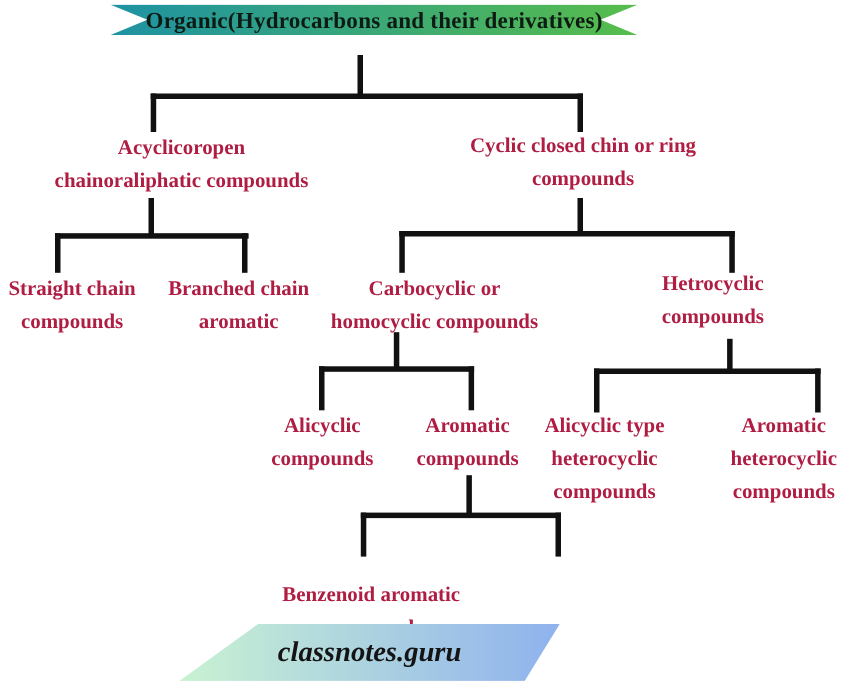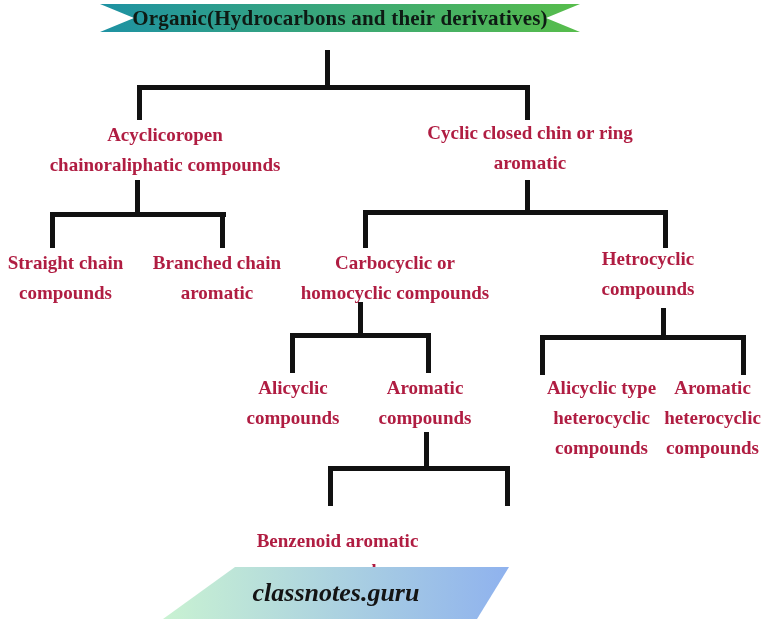--- a/index.html
+++ b/index.html
@@ -83,34 +83,34 @@
   <div class="line" style="left:741px;top:335px;width:5px;height:40px;"></div>
 
   <div class="line" style="left:424px;top:432px;width:5px;height:36px;"></div>
   <div class="line" style="left:328px;top:466px;width:182px;height:5px;"></div>
   <div class="line" style="left:328px;top:466px;width:5px;height:40px;"></div>
   <div class="line" style="left:505px;top:466px;width:5px;height:40px;"></div>
 
   <div class="node" style="left:15px;top:120px;width:300px;">Acyclicoropen
 chainoraliphatic compounds</div>
   <div class="node" style="left:397px;top:118px;width:266px;">Cyclic closed chin or ring
-aromatic</div>
+compounds</div>
   <div class="node" style="left:-2px;top:248px;width:135px;">Straight chain
 compounds</div>
   <div class="node" style="left:143px;top:248px;width:148px;">Branched chain
 aromatic</div>
   <div class="node" style="left:275px;top:248px;width:240px;">Carbocyclic or
 homocyclic compounds</div>
   <div class="node" style="left:568px;top:244px;width:160px;">Hetrocyclic
 compounds</div>
   <div class="node" style="left:228px;top:373px;width:130px;">Alicyclic
 compounds</div>
   <div class="node" style="left:360px;top:373px;width:130px;">Aromatic
 compounds</div>
-  <div class="node" style="left:524px;top:373px;width:155px;">Alicyclic type
+  <div class="node" style="left:472px;top:373px;width:155px;">Alicyclic type
 heterocyclic
 compounds</div>
   <div class="node" style="left:635px;top:373px;width:155px;">Aromatic
 heterocyclic
 compounds</div>
   <div class="node" style="left:245px;top:526px;width:185px;">Benzenoid aromatic
 compounds</div>
 
   <div class="footer-banner">
     <span>classnotes.guru</span>

